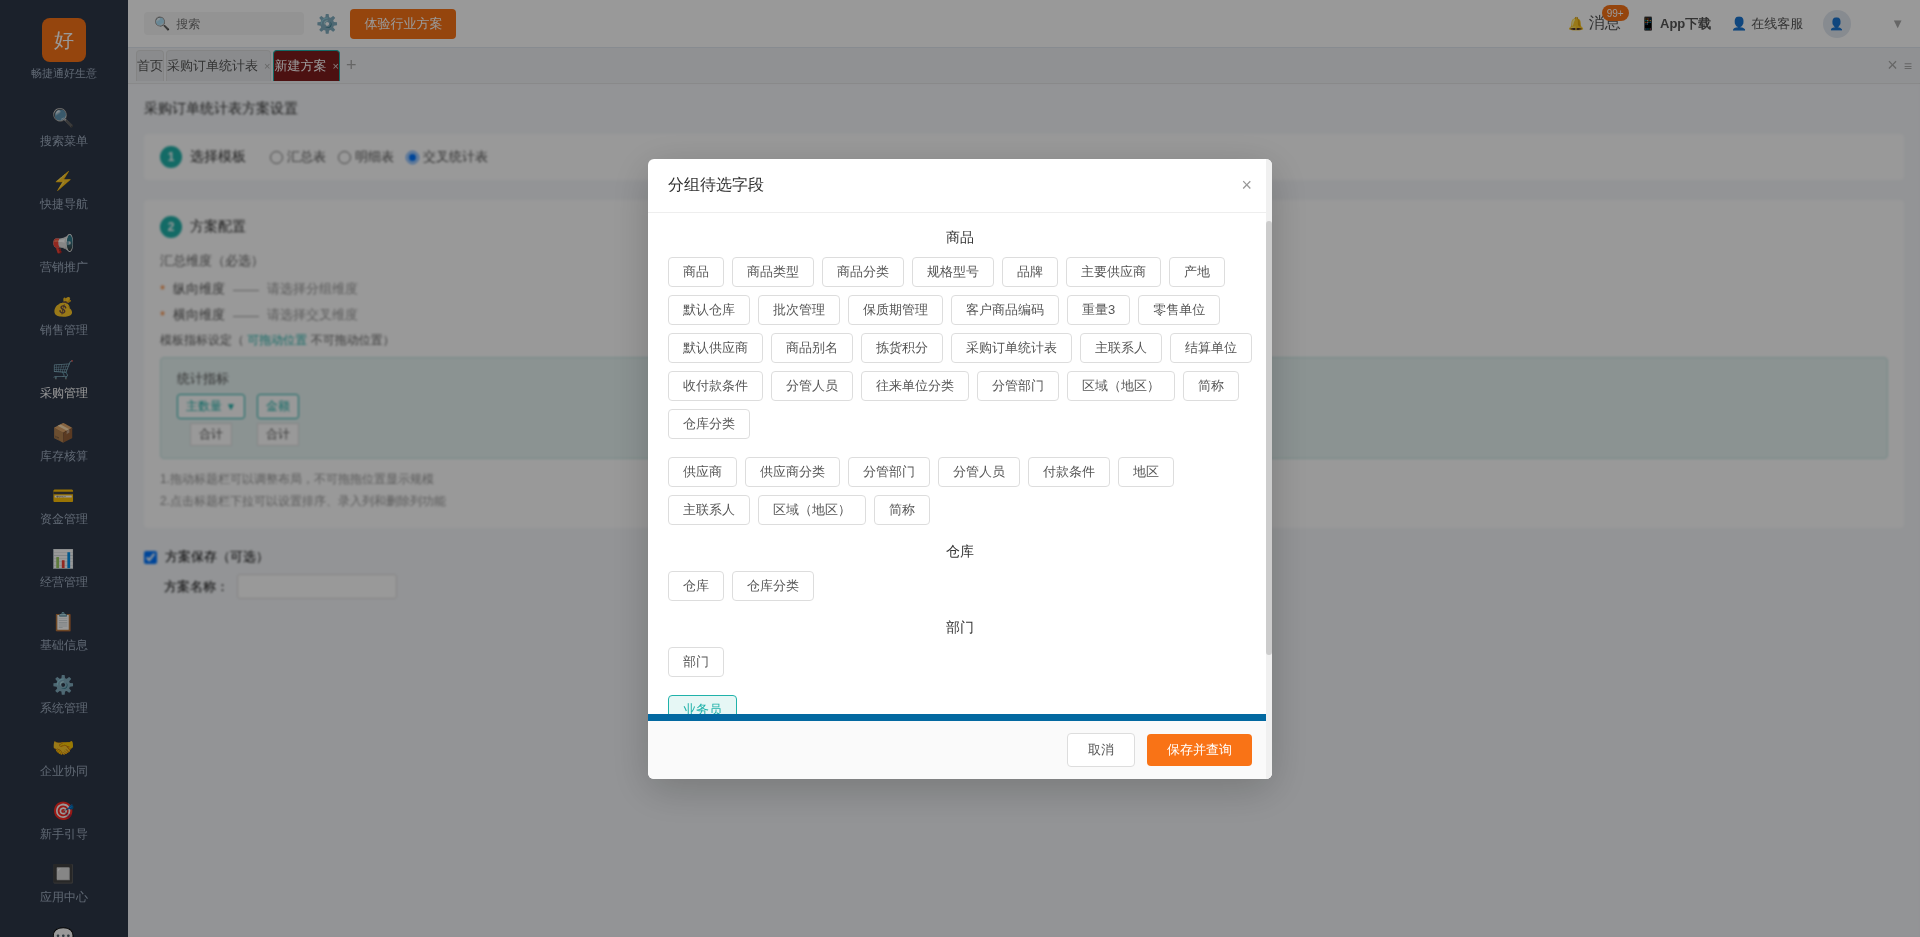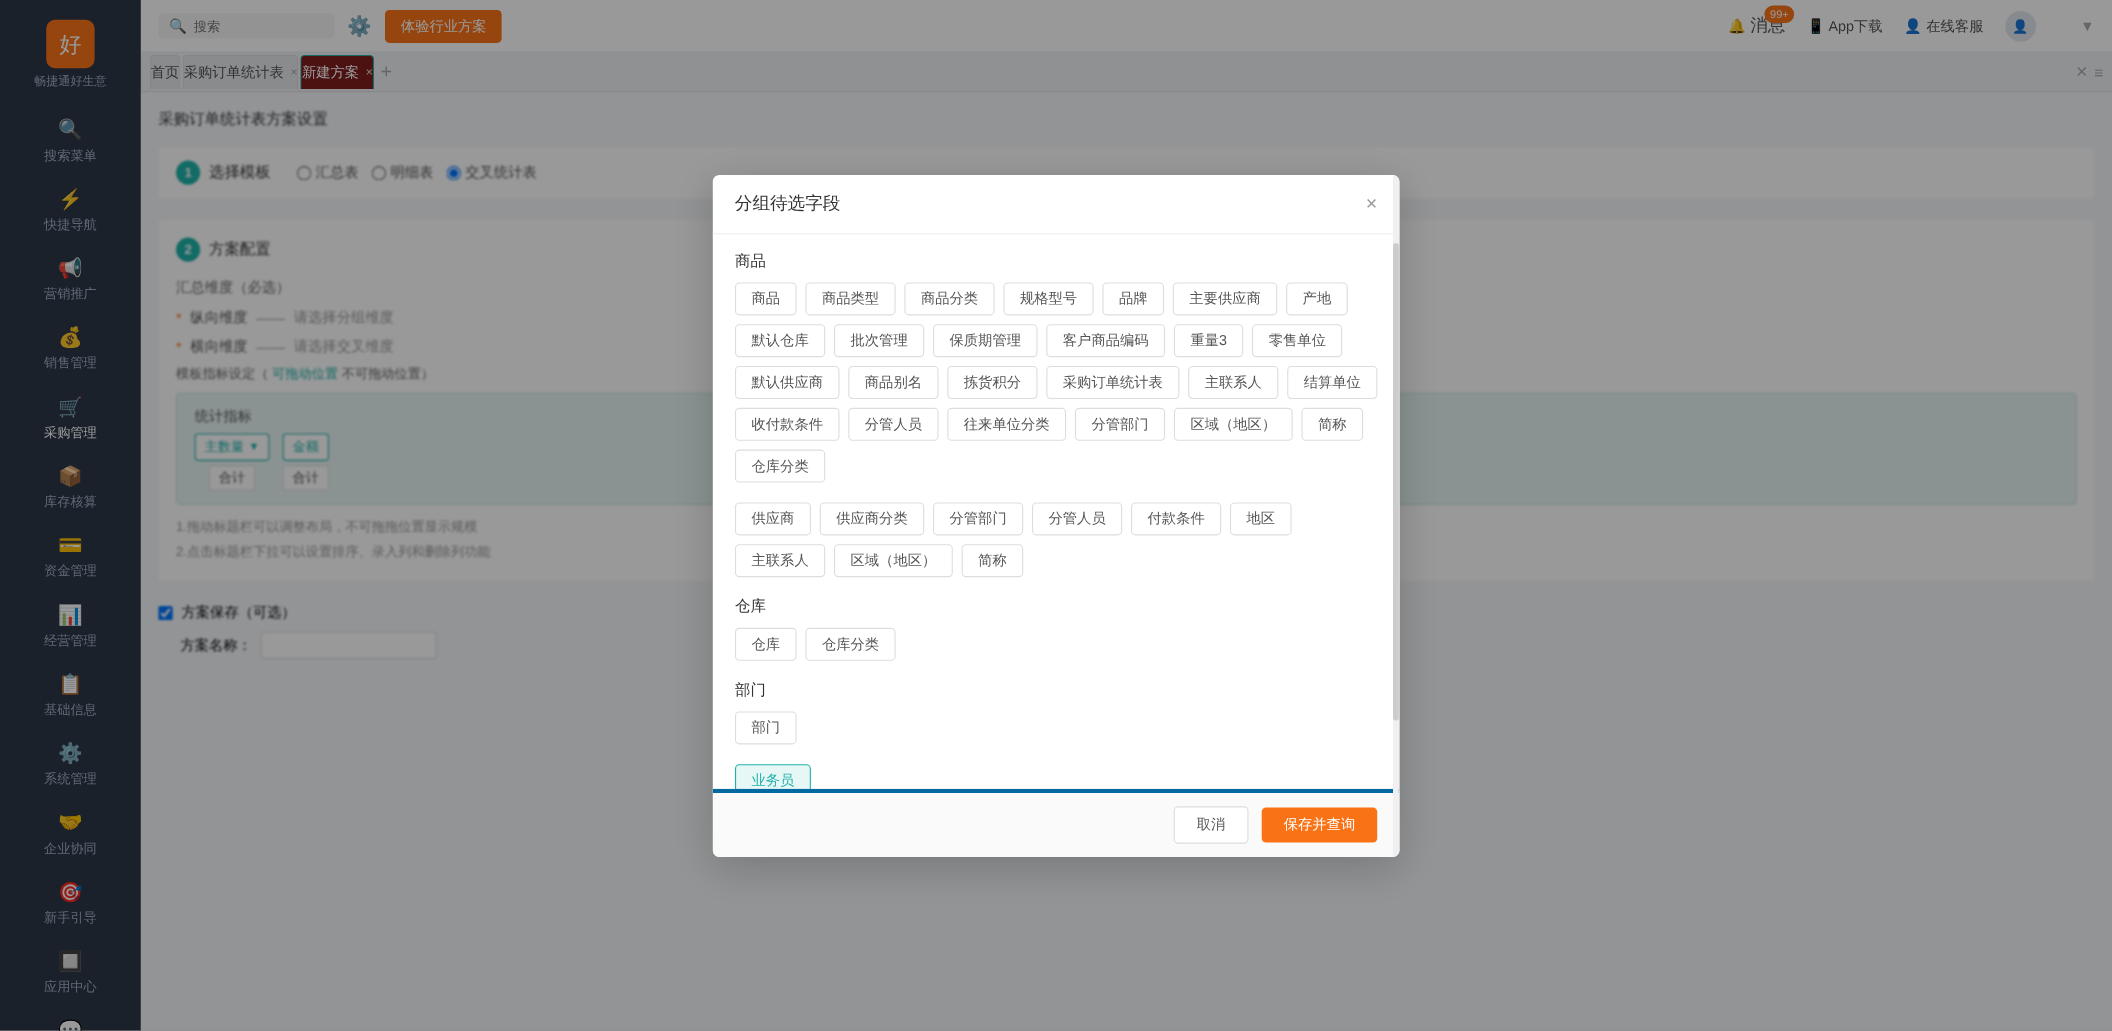--- a/index.html
+++ b/index.html
@@ -55,26 +55,26 @@
 
     
     .overlay { position: fixed; top: 0; left: 0; right: 0; bottom: 0; background: rgba(0,0,0,0.4); z-index: 100; display: flex; align-items: center; justify-content: center; }
 
     
     .modal { background: #fff; border-radius: 6px; width: 624px; max-height: 620px; display: flex; flex-direction: column; position: relative; box-shadow: 0 10px 40px rgba(0,0,0,0.2); }
     .modal-header { display: flex; align-items: center; justify-content: space-between; padding: 16px 20px; border-bottom: 1px solid #eee; }
     .modal-title { font-size: 16px; color: #333; font-weight: 500; }
     .modal-close { cursor: pointer; color: #999; font-size: 18px; background: none; border: none; }
     .modal-body { flex: 1; overflow-y: auto; padding: 16px 20px; }
-    .modal-footer { padding: 12px 20px; display: flex; align-items: center; justify-content: flex-end; gap: 12px; border-top: 4px solid #0369a1; background: #fafafa; border-radius: 0 0 6px 6px; }
+    .modal-footer { padding: 12px 20px; display: flex; align-items: center; justify-content: flex-end; gap: 12px; border-top: 7px solid #0369a1; background: #fafafa; border-radius: 0 0 6px 6px; }
     .btn-cancel { border: 1px solid #ddd; background: white; border-radius: 4px; padding: 7px 20px; font-size: 13px; cursor: pointer; color: #555; }
     .btn-save { background: #f97316; color: white; border: none; border-radius: 4px; padding: 7px 20px; font-size: 13px; cursor: pointer; }
 
     
-    .field-section { margin-bottom: 18px; }
+    .field-section { margin-bottom: 18px; text-align: center; }
     .field-section-title { font-size: 14px; color: #333; font-weight: 500; margin-bottom: 10px; }
     .field-tags { display: flex; flex-wrap: wrap; gap: 8px; }
     .field-tag { border: 1px solid #ddd; border-radius: 4px; padding: 5px 14px; font-size: 13px; color: #555; cursor: pointer; background: #fff; white-space: nowrap; }
     .field-tag.selected { border-color: #20b2aa; color: #20b2aa; background: #e6f7f5; }
 
     
     .modal-body::-webkit-scrollbar { width: 6px; }
     .modal-body::-webkit-scrollbar-thumb { background: #ddd; border-radius: 3px; }
     .modal-body::-webkit-scrollbar-track { background: #f5f5f5; }
 
@@ -166,21 +166,21 @@
         <input type="text" placeholder="搜索" style="">
       </div>
       <span style="color:#555;font-size:18px;cursor:pointer;">⚙️</span>
       <button class="topbar-btn-trial">体验行业方案</button>
       <div class="topbar-right">
         <div class="topbar-badge">
           <span>🔔</span>
           <span style="font-size:16px;">消息</span>
           <span class="badge-dot">99+</span>
         </div>
-        <div style="cursor:pointer;">
+        <div style="cursor:pointer;font-weight:bold;">
           <span>📱</span>
           <span>App下载</span>
         </div>
         <div style="cursor:pointer;">
           <span>👤</span>
           <span>在线客服</span>
         </div>
         <div class="avatar">👤</div>
         <span class="username"></span>
         <span style="cursor:pointer;color:#aaa;">▼</span>

